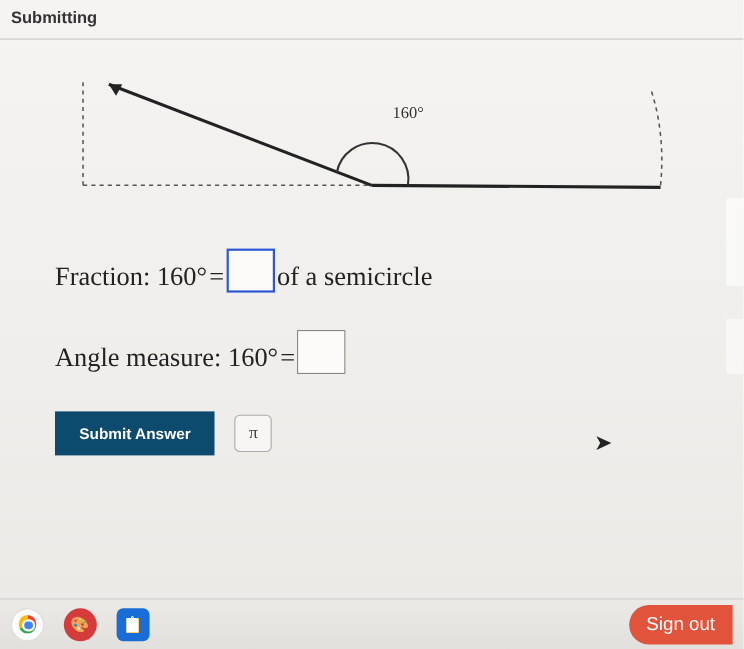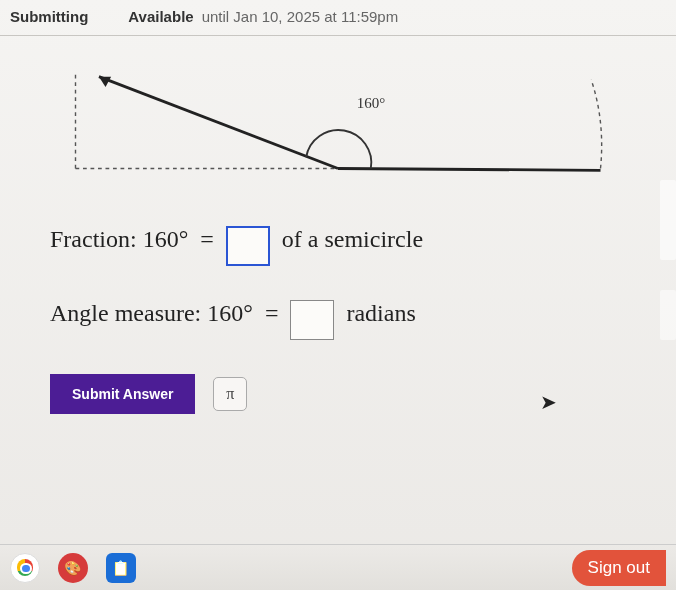--- a/index.html
+++ b/index.html
@@ -30,40 +30,40 @@
     .answer-section {
       padding: 10px 50px 0 50px;
     }
     .answer-header {
       display: flex; gap: 14px; align-items: baseline;
       margin-bottom: 40px;
     }
     .answer-label { font-weight: 700; font-size: 19px; color: #222;}
     .attempt { color: #7a7a7a; font-size: 15px; }
     .question-row {
-      display: flex; align-items: flex-start; gap: 12px;
+      display: flex; align-items: flex-end; gap: 2px;
       font-family: Georgia, "Times New Roman", serif;
       font-size: 24px; color: #222;
       margin-bottom: 34px;
     }
     .input-box {
       width: 44px; height: 40px;
       border: 2px solid #2b55d4;
       background: #fcfbf9;
       text-align: center;
       font-size: 20px;
       font-family: Georgia, serif;
     }
     .input-box.inactive { border: 1.5px solid #888; }
     .button-row {
       display: flex; gap: 18px; align-items: center;
       margin-top: 10px;
     }
     .submit-btn {
-      background: #4c1d95;
+      background: #0c4a6e;
       color: #fff;
       border: none;
       padding: 12px 22px;
       font-size: 14px;
       font-weight: 600;
       cursor: pointer;
       font-family: Arial, sans-serif;
     }
     .pi-btn {
       width: 34px; height: 34px;
@@ -142,24 +142,20 @@
       background:rgba(255,255,255,0.5); border-radius:2px;
     }
   </style>
 </head>
 <body>
 
 <div class="header">
   <div class="header-group">
     <span class="header-label">Submitting</span>
   </div>
-  <div class="header-group">
-    <span class="header-label">Available</span>
-    <span class="header-value">until Jan 10, 2025 at 11:59pm</span>
-  </div>
 </div>
 
 <div class="diagram-area">
   <svg class="diagram-svg" viewBox="0 0 600 160">
     <line x1="20" y1="120" x2="300" y2="120" stroke="#555" stroke-width="1.5" stroke-dasharray="4 4"></line>
     <line x1="20" y1="120" x2="20" y2="20" stroke="#555" stroke-width="1.5" stroke-dasharray="4 4"></line>
     <path d="M 580 120 Q 585 70 570 25" stroke="#555" stroke-width="1.5" stroke-dasharray="4 4" fill="none"></path>
     <line x1="300" y1="120" x2="580" y2="122" stroke="#222" stroke-width="3"></line>
     <line x1="300" y1="120" x2="45" y2="22" stroke="#222" stroke-width="3"></line>
     <polygon points="45,22 58,22 52,33" fill="#222"></polygon>
@@ -174,21 +170,20 @@
     <span>Fraction: 160°</span>
     <span>=</span>
     <input class="input-box" type="text" value="" style="">
     <span>of a semicircle</span>
   </div>
 
   <div class="question-row">
     <span>Angle measure: 160°</span>
     <span>=</span>
     <input class="input-box inactive" type="text" value="" style="">
-    <span>radians</span>
   </div>
 
   <div class="button-row">
     <button class="submit-btn">Submit Answer</button>
     <button class="pi-btn">π</button>
   </div>
 </div>
 
 <span class="cursor-arrow">➤</span>
 <div class="side-gloss"></div>

